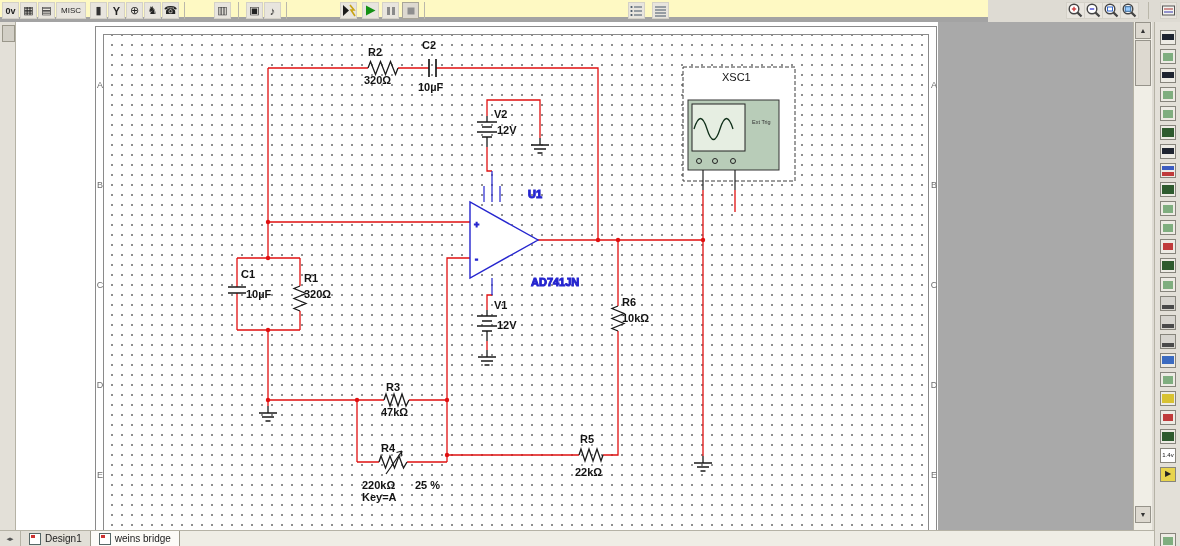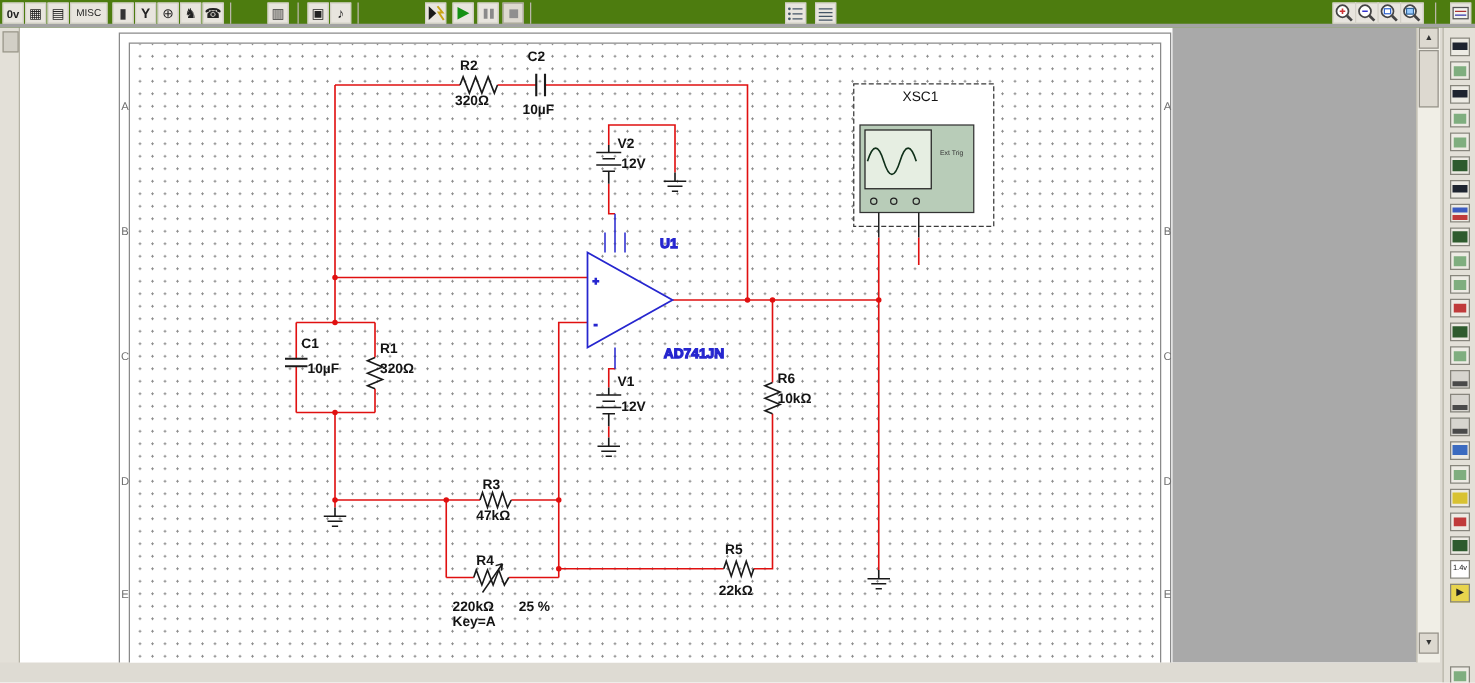--- a/index.html
+++ b/index.html
@@ -1,19 +1,19 @@
 <!DOCTYPE html>
 <html><head>
 <meta charset="utf-8">
 <style>
   html,body{margin:0;padding:0;}
   #app{position:relative;width:1180px;height:546px;background:#dedbd3;font-family:"Liberation Sans",sans-serif;overflow:hidden;}
 
   
-  .toolbar{position:absolute;left:0;top:0;width:1180px;height:22px;background:#4d7c0f;border-bottom:3px solid #a3a3a3;box-sizing:border-box;z-index:30;}
+  .toolbar{position:absolute;left:0;top:0;width:988px;height:22px;background:#fef9c3;border-bottom:5px solid #a3a3a3;box-sizing:border-box;z-index:30;}
   .tbtn{position:absolute;top:2px;height:17px;min-width:17px;display:flex;align-items:center;justify-content:center;
         font-size:11px;color:#222;background:#e8e5de;border:1px solid #d4d1c8;box-sizing:border-box;}
   .tbtn.txt8{font-size:8px;}
   .sep{position:absolute;top:2px;width:1px;height:17px;background:#bab7aa;}
 
   
   .left-strip{position:absolute;left:0;top:22px;width:16px;height:508px;background:#e3e0d8;border-right:1px solid #b5b2a5;box-sizing:border-box;z-index:20;}
   .grip{position:absolute;left:2px;top:3px;width:11px;height:15px;background:#d2cfc6;border:1px solid #9a978a;}
 
   
@@ -331,14 +331,25 @@
     <div class="inst b" style="top:331px;"></div>
     <div class="inst g" style="top:350px;"></div>
     <div class="inst y" style="top:369px;"></div>
     <div class="inst r" style="top:388px;"></div>
     <div class="inst d" style="top:407px;"></div>
     <div class="inst txt" style="top:426px;">1.4v</div>
     <div class="inst play" style="top:445px;">▶</div>
     <div class="inst g" style="top:511px;"></div>
   </div>
 
+  <div class="tabbar">
+    <div class="tab-corner">◂▸</div>
+    <div class="tab">
+      <span class="tabicon"></span>
+      <span>Design1</span>
+    </div>
+    <div class="tab active">
+      <span class="tabicon"></span>
+      <span>weins bridge</span>
+    </div>
+  </div>
 
 </div>
 
 </body></html>

